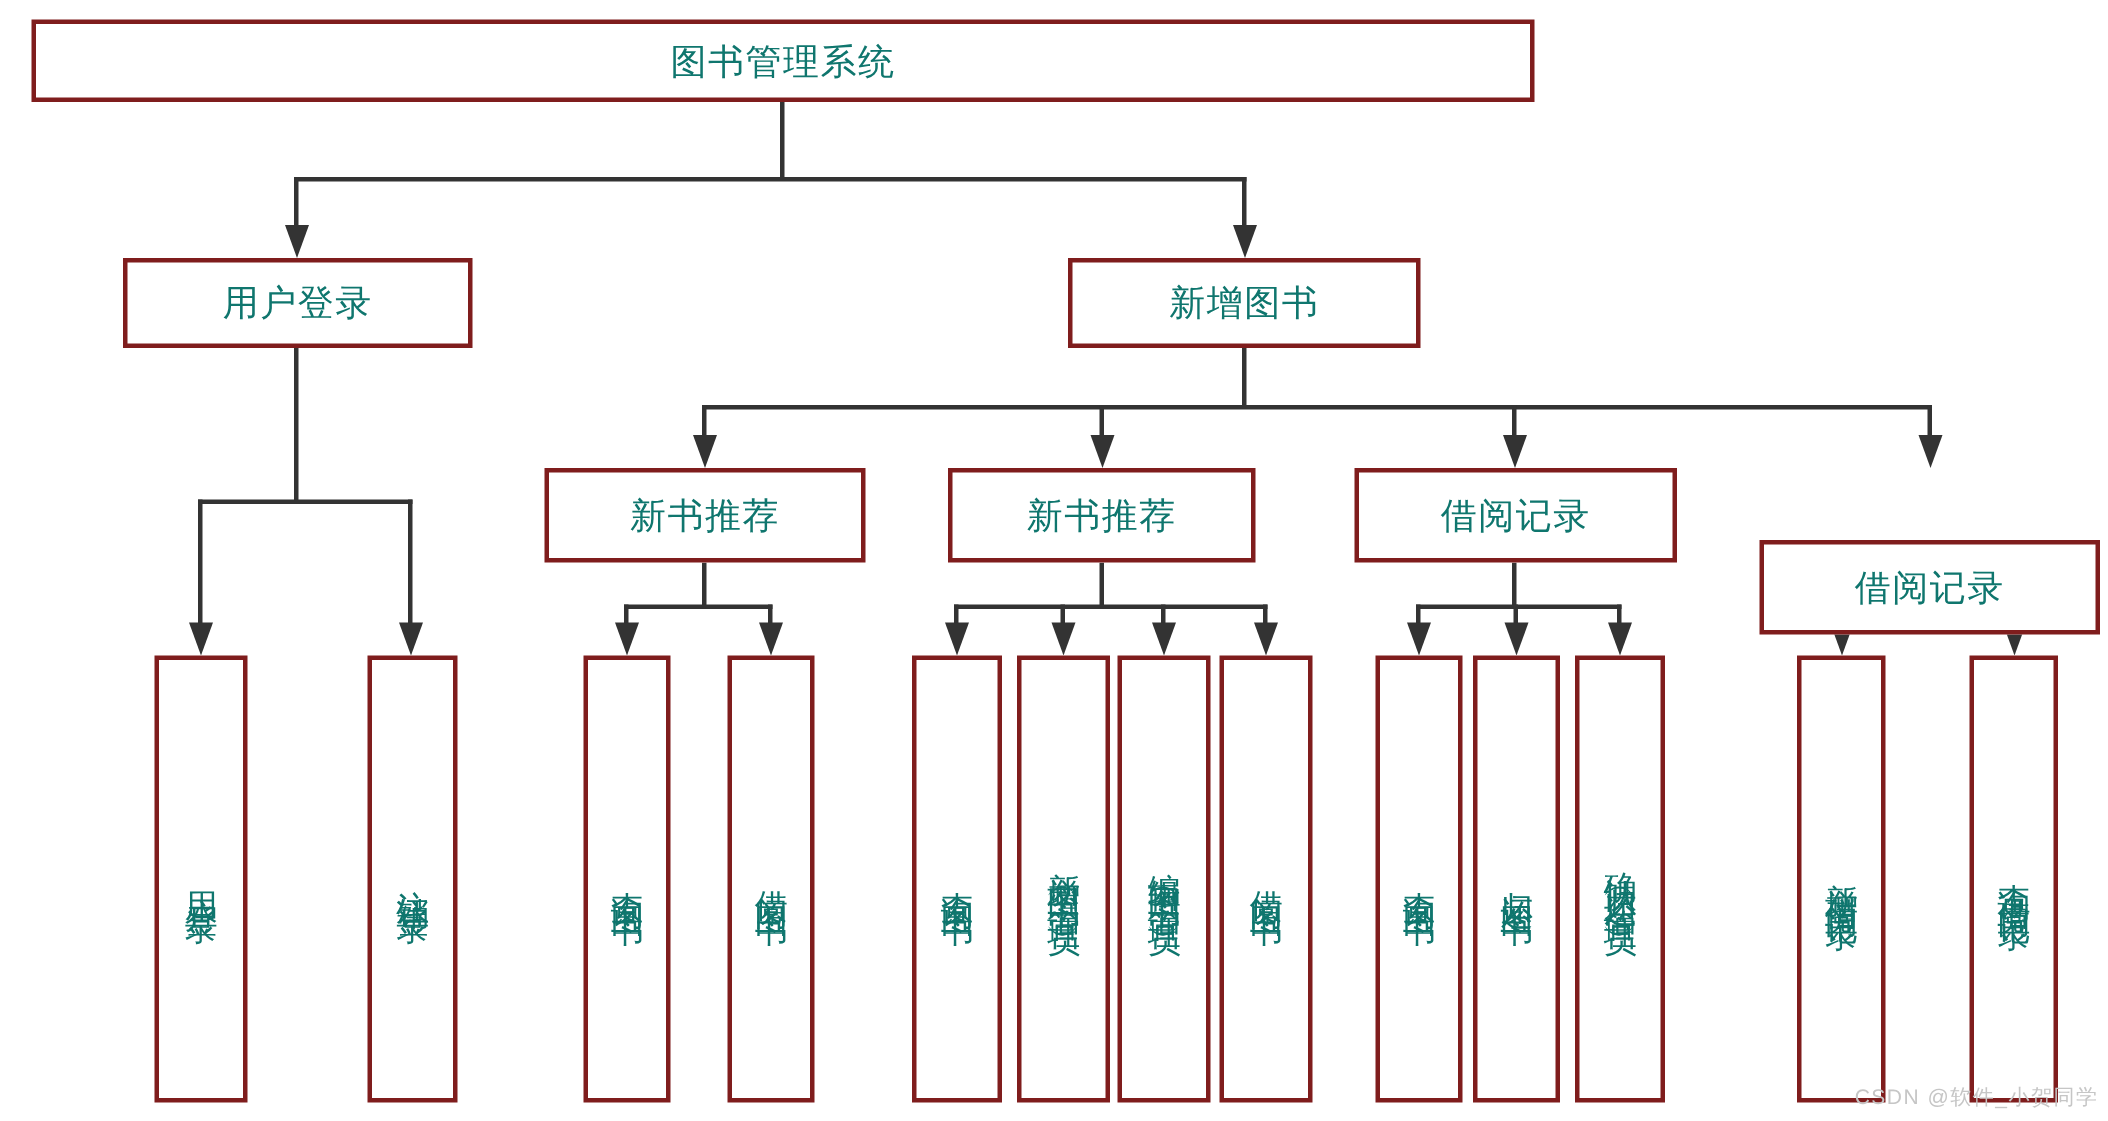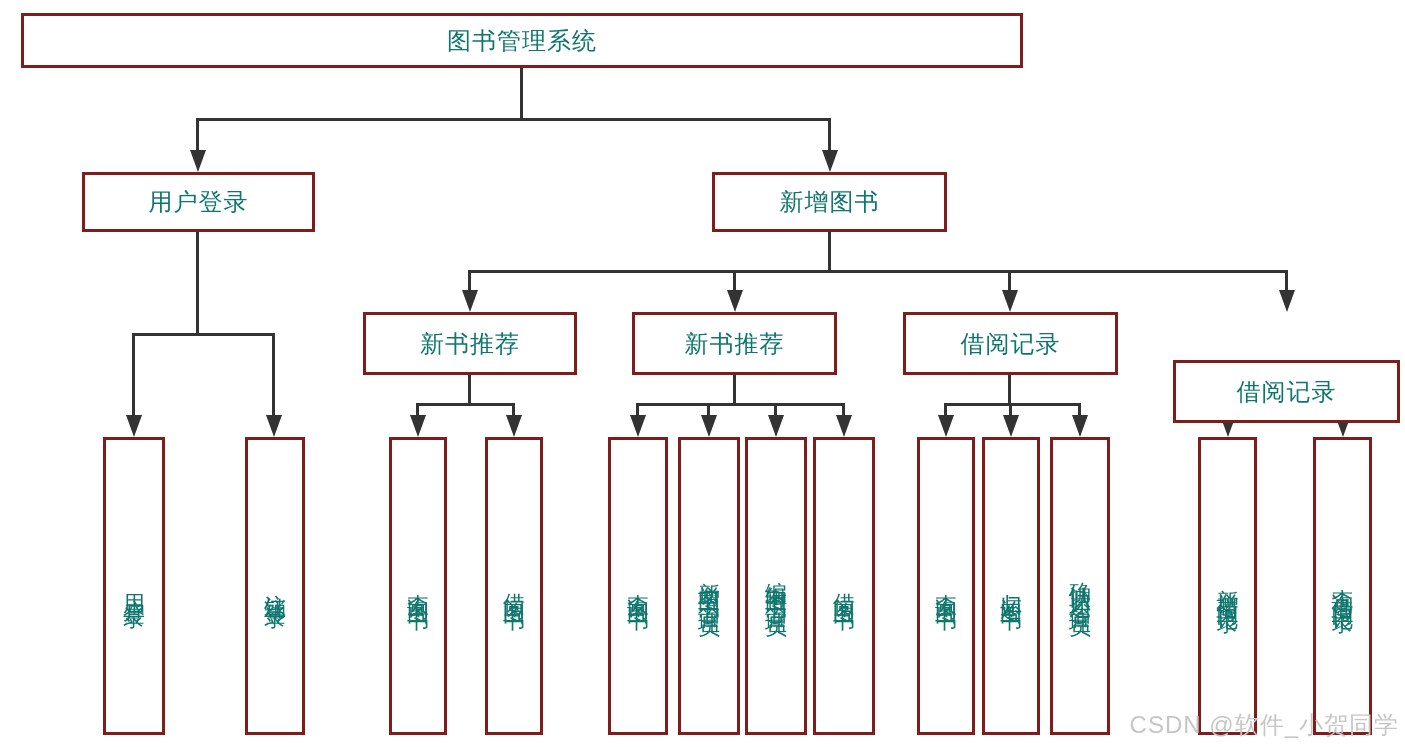--- a/index.html
+++ b/index.html
@@ -20,21 +20,21 @@
   }
   .vl { position:absolute; width:3px; background:#333333; }
   .hl { position:absolute; height:3px; background:#333333; }
   .arr {
     position:absolute; width:0; height:0;
     border-left:8px solid transparent; border-right:8px solid transparent;
     border-top:22px solid #333333;
   }
   #watermark {
     position:absolute; right:6px; bottom:6px;
-    color:#c6c6c6; font-size:24px; z-index:10; letter-spacing:1px;
+    color:#c6c6c6; font-size:14px; z-index:10; letter-spacing:1px;
   }
 </style>
 </head>
 <body>
 
 <div id="canvas">
 
   <div class="vl" style="left:520px;top:68px;height:52px;"></div>
   <div class="hl" style="left:196px;top:118px;width:635px;"></div>
   <div class="vl" style="left:196px;top:118px;height:34px;"></div>

